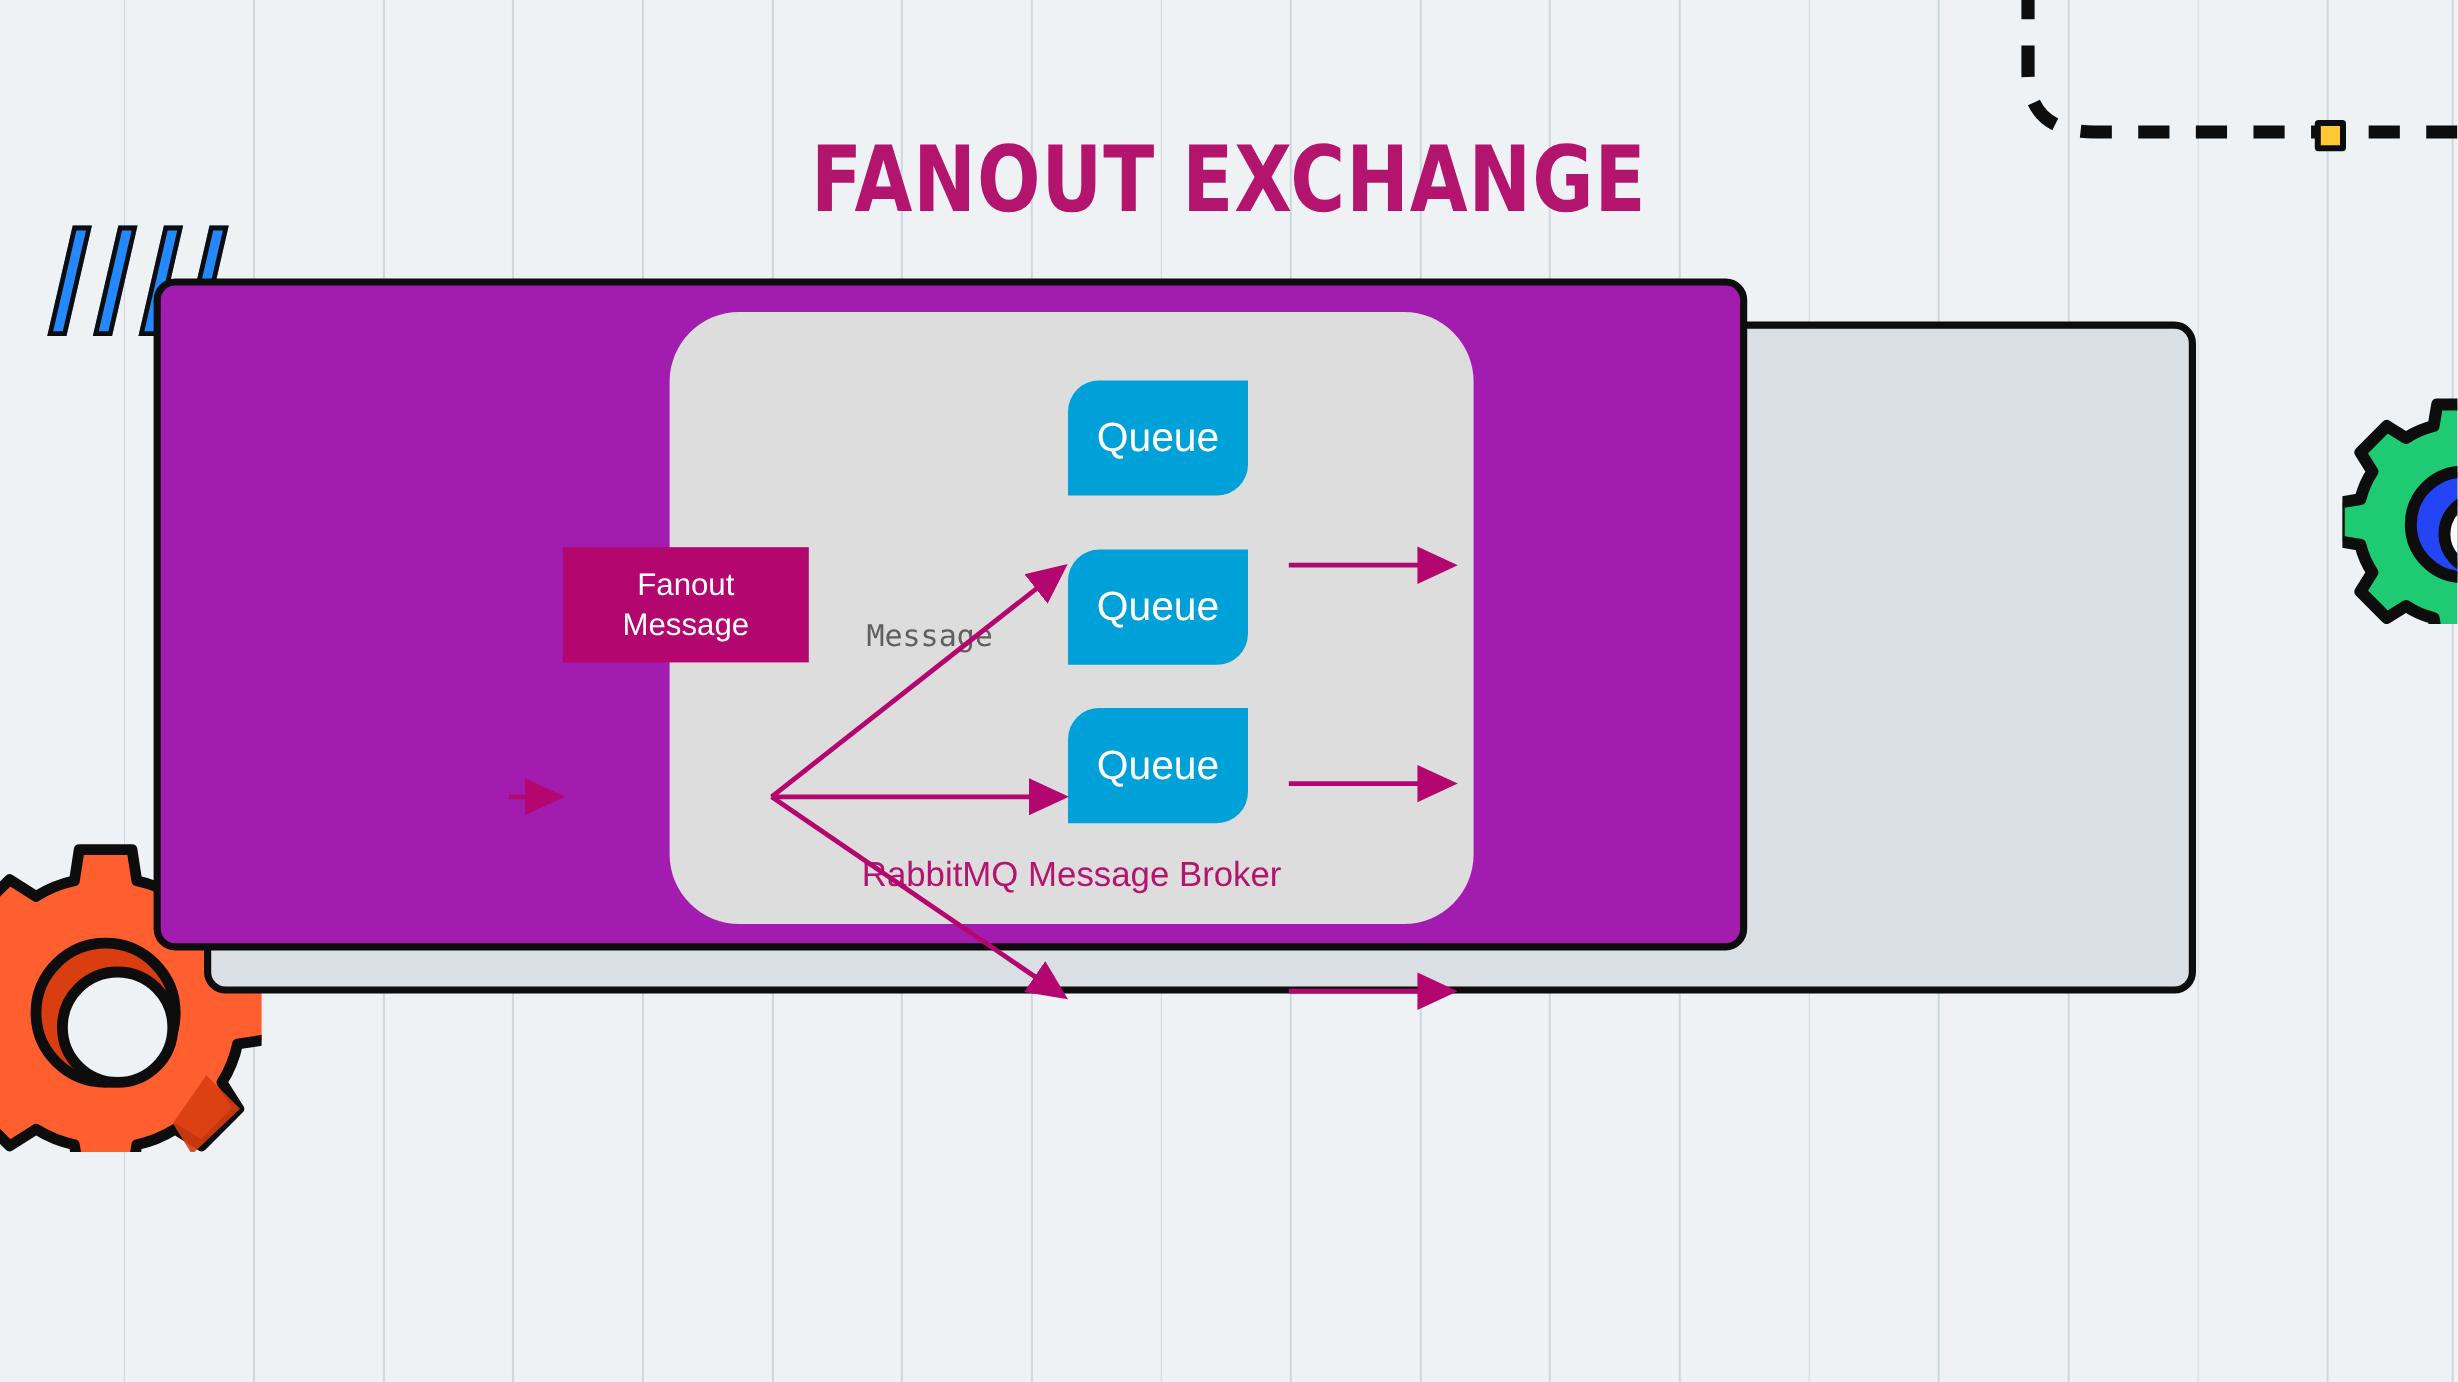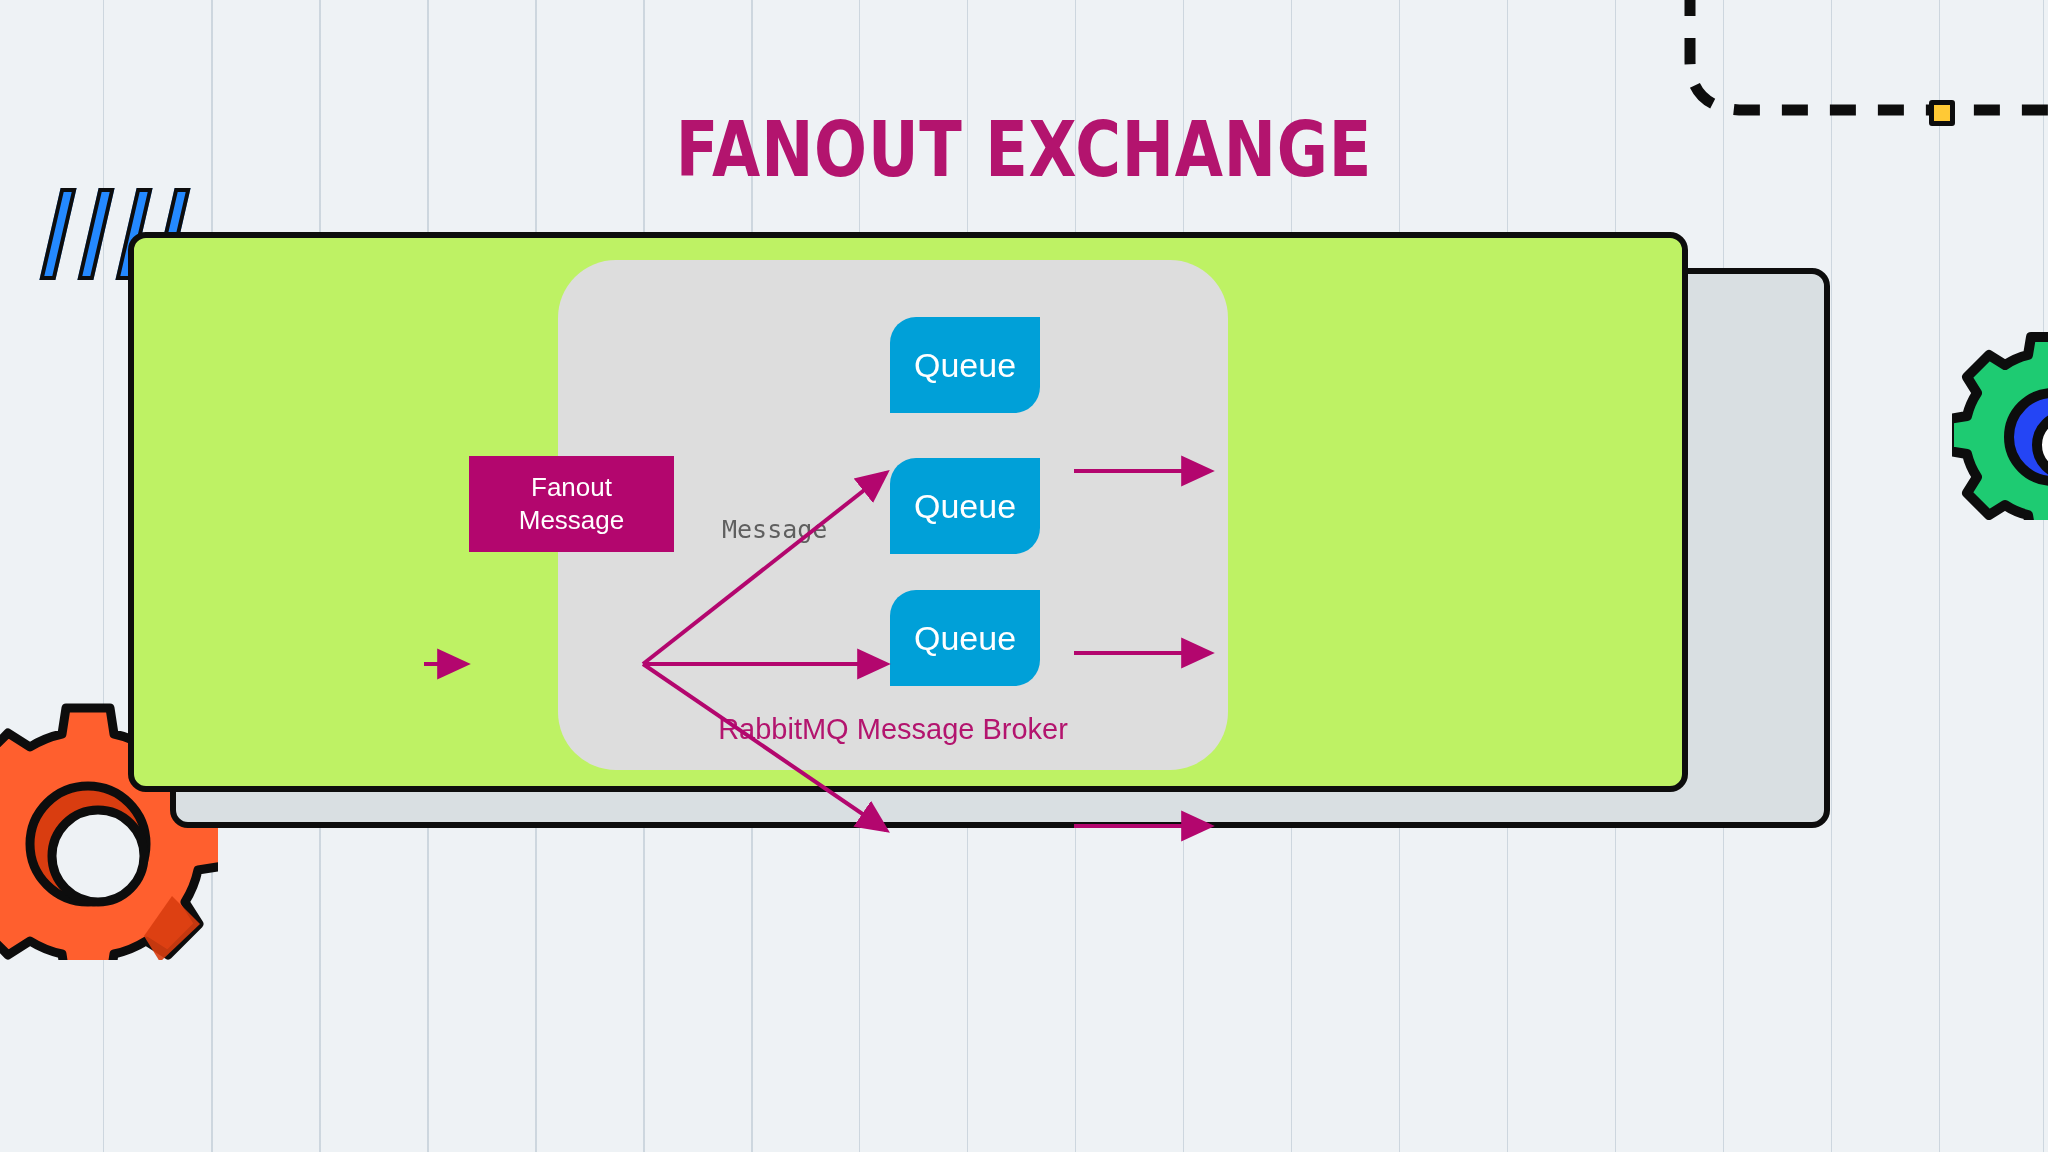--- a/index.html
+++ b/index.html
@@ -116,23 +116,23 @@
     height: 560px;
     background: #d9dfe2;
     border: 6px solid #0d0d0d;
     border-radius: 18px;
     box-sizing: border-box;
   }
   #card {
     position: absolute;
     left: 128px;
     top: 232px;
-    width: 1560px;
+    width: 1328px;
     height: 560px;
-    background: #bef264;
+    background: #a21caf;
     border: 6px solid #0d0d0d;
     border-radius: 18px;
     box-sizing: border-box;
     overflow: hidden;
   }
 
   
   #broker-panel {
     position: absolute;
     left: 424px;                 

